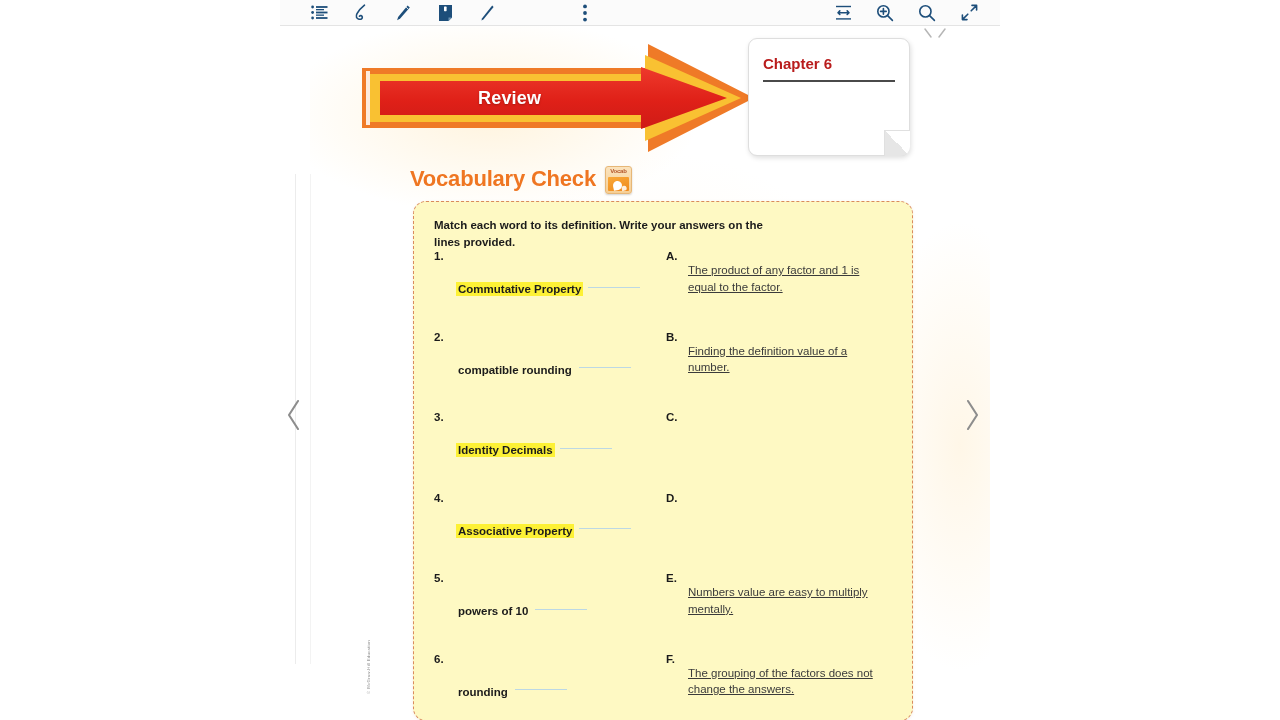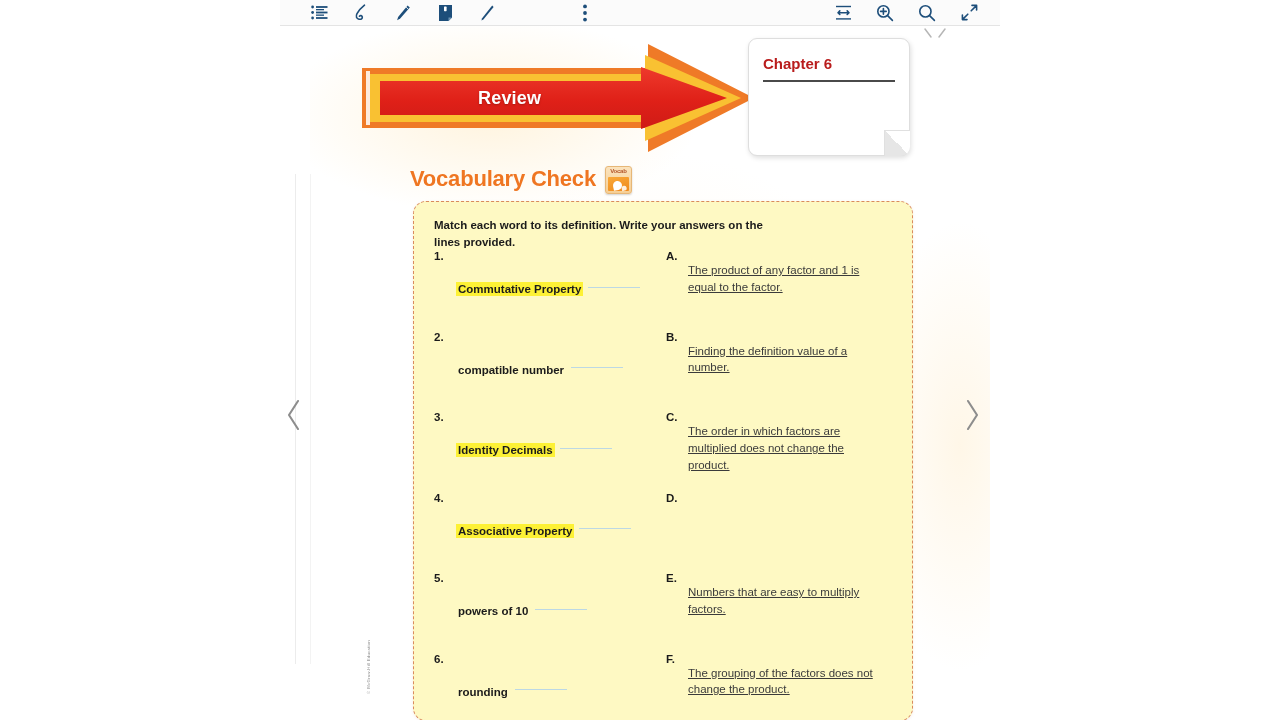--- a/index.html
+++ b/index.html
@@ -281,21 +281,21 @@
           <span class="num">1.</span>
           <span class="word-wrap">
             <span class="word">Commutative Property</span>
             <span class="answer-line"></span>
           </span>
         </div>
 
         <div class="word-row">
           <span class="num">2.</span>
           <span class="word-wrap">
-            <span class="word">compatible number</span>
+            <span class="word">compatible rounding</span>
             <span class="answer-line"></span>
           </span>
         </div>
 
         <div class="word-row hl">
           <span class="num">3.</span>
           <span class="word-wrap">
             <span class="word">Identity Decimals</span>
             <span class="answer-line"></span>
           </span>
@@ -334,35 +334,34 @@
           <span class="def-text">The product of any factor and 1 is equal to the factor.</span>
         </div>
 
         <div class="def-row">
           <span class="letter">B.</span>
           <span class="def-text">Finding the definition value of a number.</span>
         </div>
 
         <div class="def-row">
           <span class="letter">C.</span>
-          <span class="def-text">The order in which factors are multiplied does not change the product.</span>
         </div>
 
         <div class="def-row">
           <span class="letter">D.</span>
         </div>
 
         <div class="def-row">
           <span class="letter">E.</span>
-          <span class="def-text">Numbers that are easy to multiply factors.</span>
+          <span class="def-text">Numbers value are easy to multiply mentally.</span>
         </div>
 
         <div class="def-row">
           <span class="letter">F.</span>
-          <span class="def-text">The grouping of the factors does not change the product.</span>
+          <span class="def-text">The grouping of the factors does not change the answers.</span>
         </div>
 
       </div>
     </div>
 
     <div id="copyright">© McGraw-Hill Education</div>
 
   </div>
 
   <div class="gutter left"></div>

